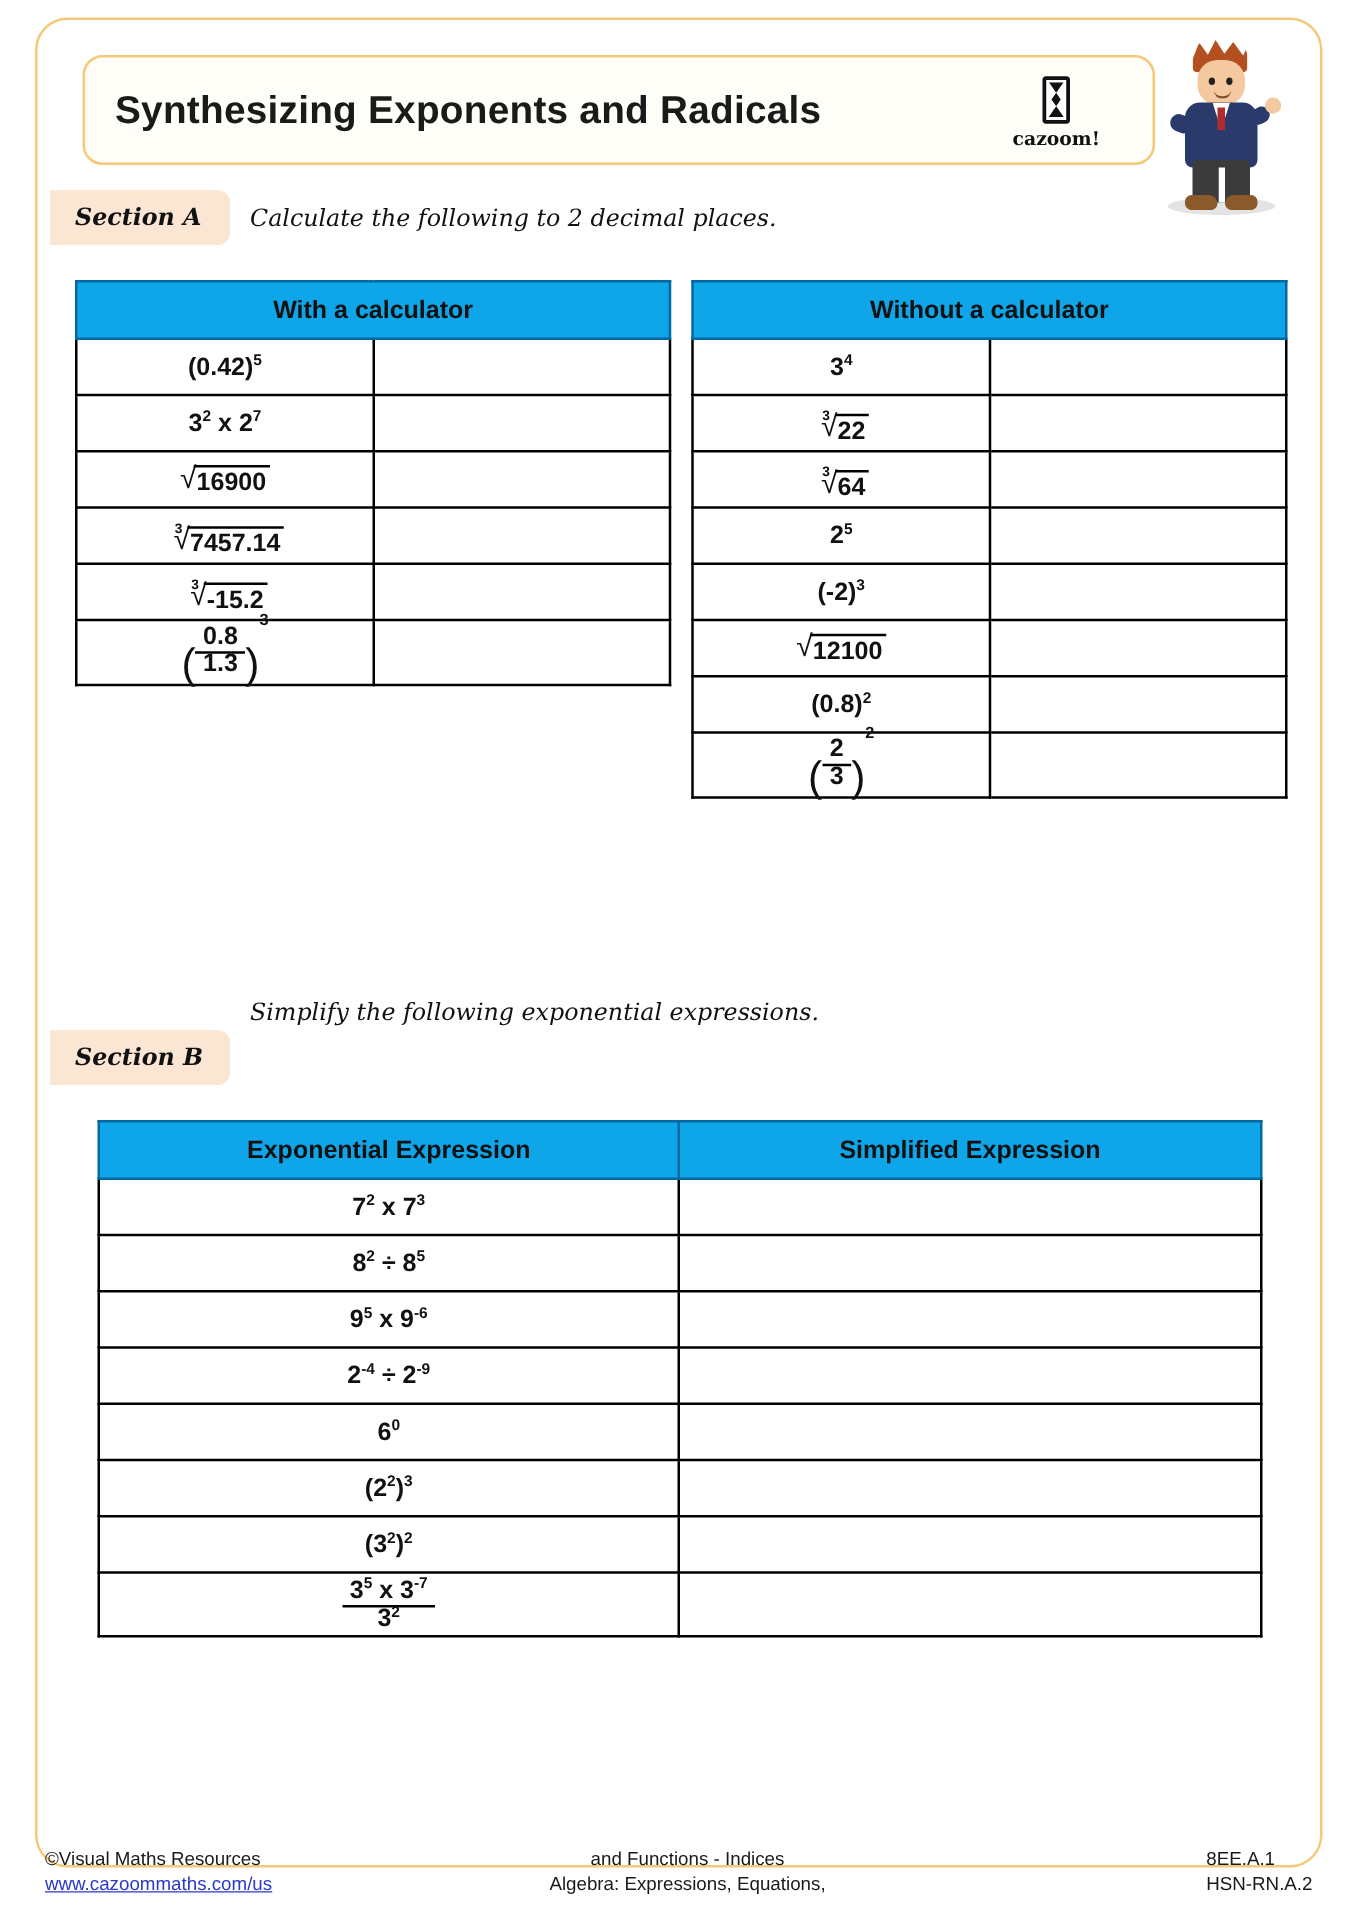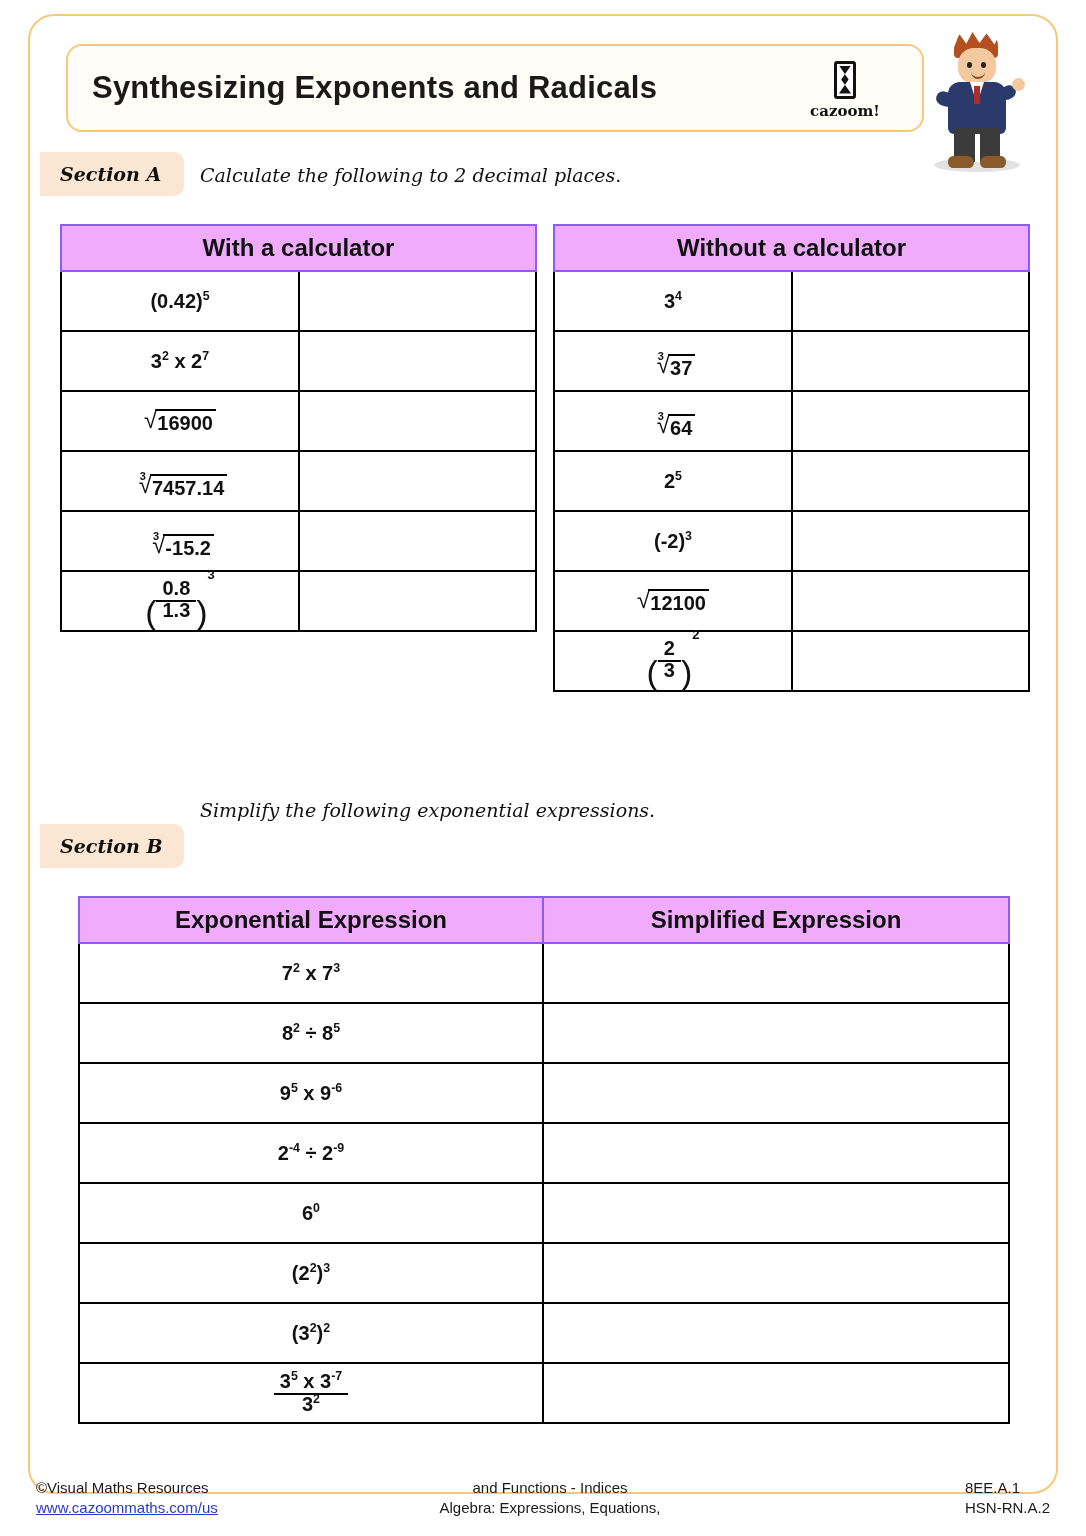--- a/index.html
+++ b/index.html
@@ -187,31 +187,31 @@
     color: #111;
   }
 
   
   table {
     border-collapse: collapse;
     position: absolute;
     table-layout: fixed;
   }
   table th {
-    background: #f0abfc;
-    border: 2px solid #8b5cf6;
-    font-size: 24px;
+    background: #0ea5e9;
+    border: 2px solid #0369a1;
+    font-size: 20px;
     font-weight: bold;
     color: #111;
     height: 46px;
     text-align: center;
   }
   table td {
     border: 2px solid #000;
-    height: 60px;
+    height: 45px;
     text-align: center;
     font-size: 20px;
     font-weight: bold;
     color: #111;
     background: #fff;
   }
   td.ans { background: #fff; }
 
   
   sup { font-size: 0.62em; vertical-align: super; font-weight: bold; }
@@ -372,21 +372,21 @@
   </thead>
   <tbody>
       <tr>
         <td>3<sup>4</sup></td>
         <td class="ans"></td>
       </tr>
       <tr>
         <td><span class="radical">
             <span class="idx">3</span>
             <span class="rad-sign">√</span>
-            <span class="rad-body">37</span>
+            <span class="rad-body">22</span>
           </span></td>
         <td class="ans"></td>
       </tr>
       <tr>
         <td><span class="radical">
             <span class="idx">3</span>
             <span class="rad-sign">√</span>
             <span class="rad-body">64</span>
           </span></td>
         <td class="ans"></td>
@@ -397,20 +397,24 @@
       </tr>
       <tr>
         <td>(-2)<sup>3</sup></td>
         <td class="ans"></td>
       </tr>
       <tr>
         <td><span class="radical">
             <span class="rad-sign">√</span>
             <span class="rad-body">12100</span>
           </span></td>
+        <td class="ans"></td>
+      </tr>
+      <tr>
+        <td>(0.8)<sup>2</sup></td>
         <td class="ans"></td>
       </tr>
       <tr>
         <td><span class="paren">(</span><span class="stackfrac"><span class="top">2</span><br><span class="bot">3</span></span><span class="paren">)</span><span class="bigexp">2</span></td>
         <td class="ans"></td>
       </tr>
     </tbody>
 </table>
 
 <div class="section-tag" style="left:40px; top:824px; width:144px;">

